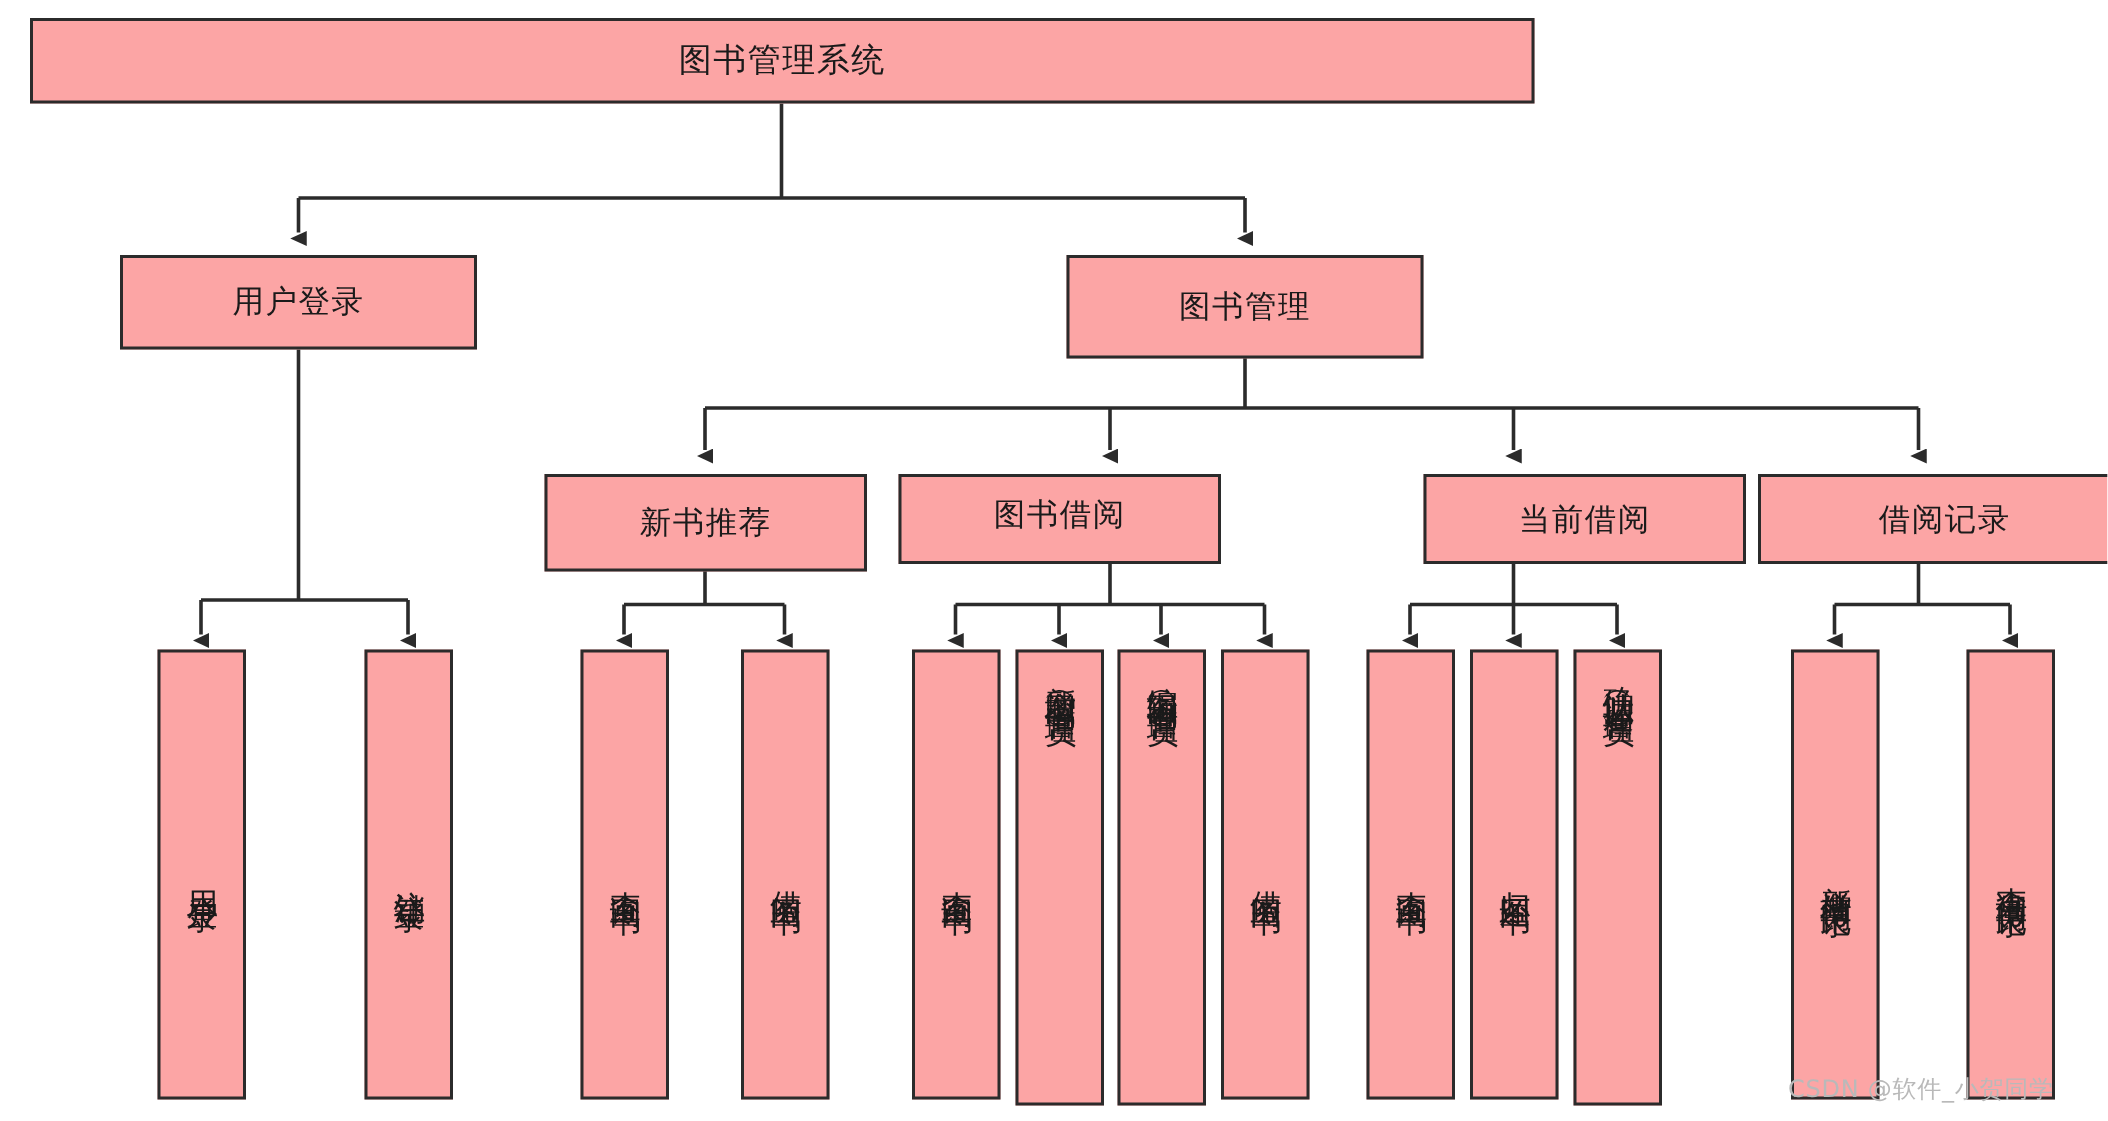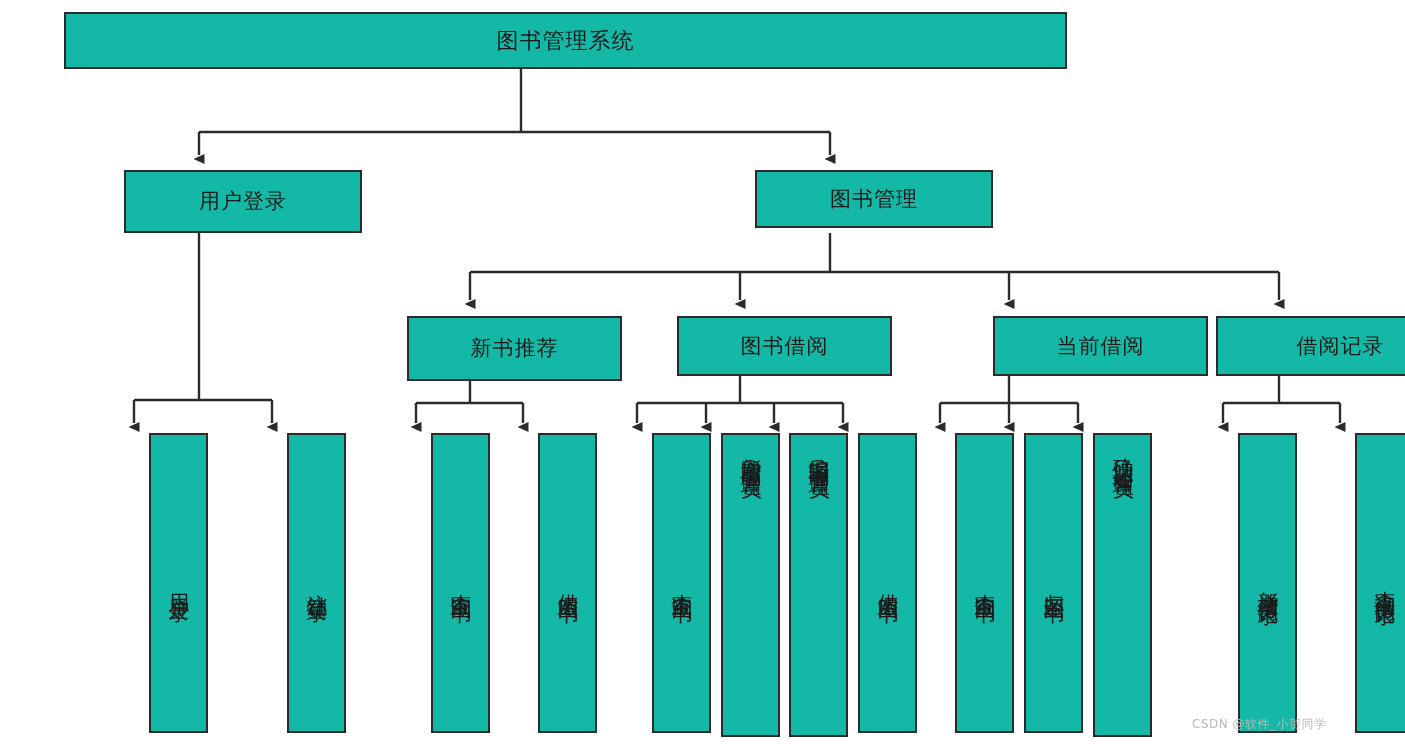--- a/index.html
+++ b/index.html
@@ -22,27 +22,26 @@
     position: absolute;
     left: 0;
     top: 0;
     width: 1405px;
     height: 747px;
     pointer-events: none;
   }
   .node {
     position: absolute;
     box-sizing: border-box;
-    background: #14b8a6;
+    background: #fca5a5;
     border: 2px solid #2b2b2b;
     display: flex;
     align-items: center;
     justify-content: center;
     color: #1a1a1a;
-    margin-left: 44px;
   }
   .node .label {
     display: block;
     text-align: center;
     line-height: 1.18;
     white-space: nowrap;
   }
   
   .node.horiz .label {
     font-size: 21px;
@@ -64,21 +63,21 @@
     letter-spacing: 3px;
     line-height: 1;
     white-space: nowrap;
   }
   .node.vert.middle {
     align-items: center;
     padding-top: 0;
   }
   .watermark {
     position: absolute;
-    font-size: 12px;
+    font-size: 16px;
     color: #b9b9b9;
     letter-spacing: 0.5px;
     white-space: nowrap;
     font-family: "DejaVu Sans", "Liberation Sans", sans-serif;
   }
 </style>
 </head>
 <body>
 
 <div id="canvas">
@@ -133,28 +132,28 @@
     </g>
   </svg>
 
   <div class="node horiz root" style="left:20px; top:12px; width:1003px; height:57px;">
     <span class="label">图书管理系统</span>
   </div>
 
   <div class="node horiz" style="left:80px; top:170px; width:238px; height:63px;">
     <span class="label">用户登录</span>
   </div>
-  <div class="node horiz" style="left:711px; top:170px; width:238px; height:58px;justify-content:center;">
+  <div class="node horiz" style="left:711px; top:170px; width:238px; height:69px;justify-content:center;">
     <span class="label">图书管理</span>
   </div>
 
   <div class="node horiz" style="left:363px; top:316px; width:215px; height:65px;">
     <span class="label">新书推荐</span>
   </div>
-  <div class="node horiz" style="left:633px; top:316px; width:215px; height:60px;">
+  <div class="node horiz" style="left:599px; top:316px; width:215px; height:60px;font-family:Liberation Mono, monospace;">
     <span class="label">图书借阅</span>
   </div>
   <div class="node horiz" style="left:949px; top:316px; width:215px; height:60px;">
     <span class="label">当前借阅</span>
   </div>
   <div class="node horiz" style="left:1172px; top:316px; width:249px; height:60px;">
     <span class="label">借阅记录</span>
   </div>
 
   <div class="node vert middle" style="left:105px; top:433px; width:59px; height:300px;">

